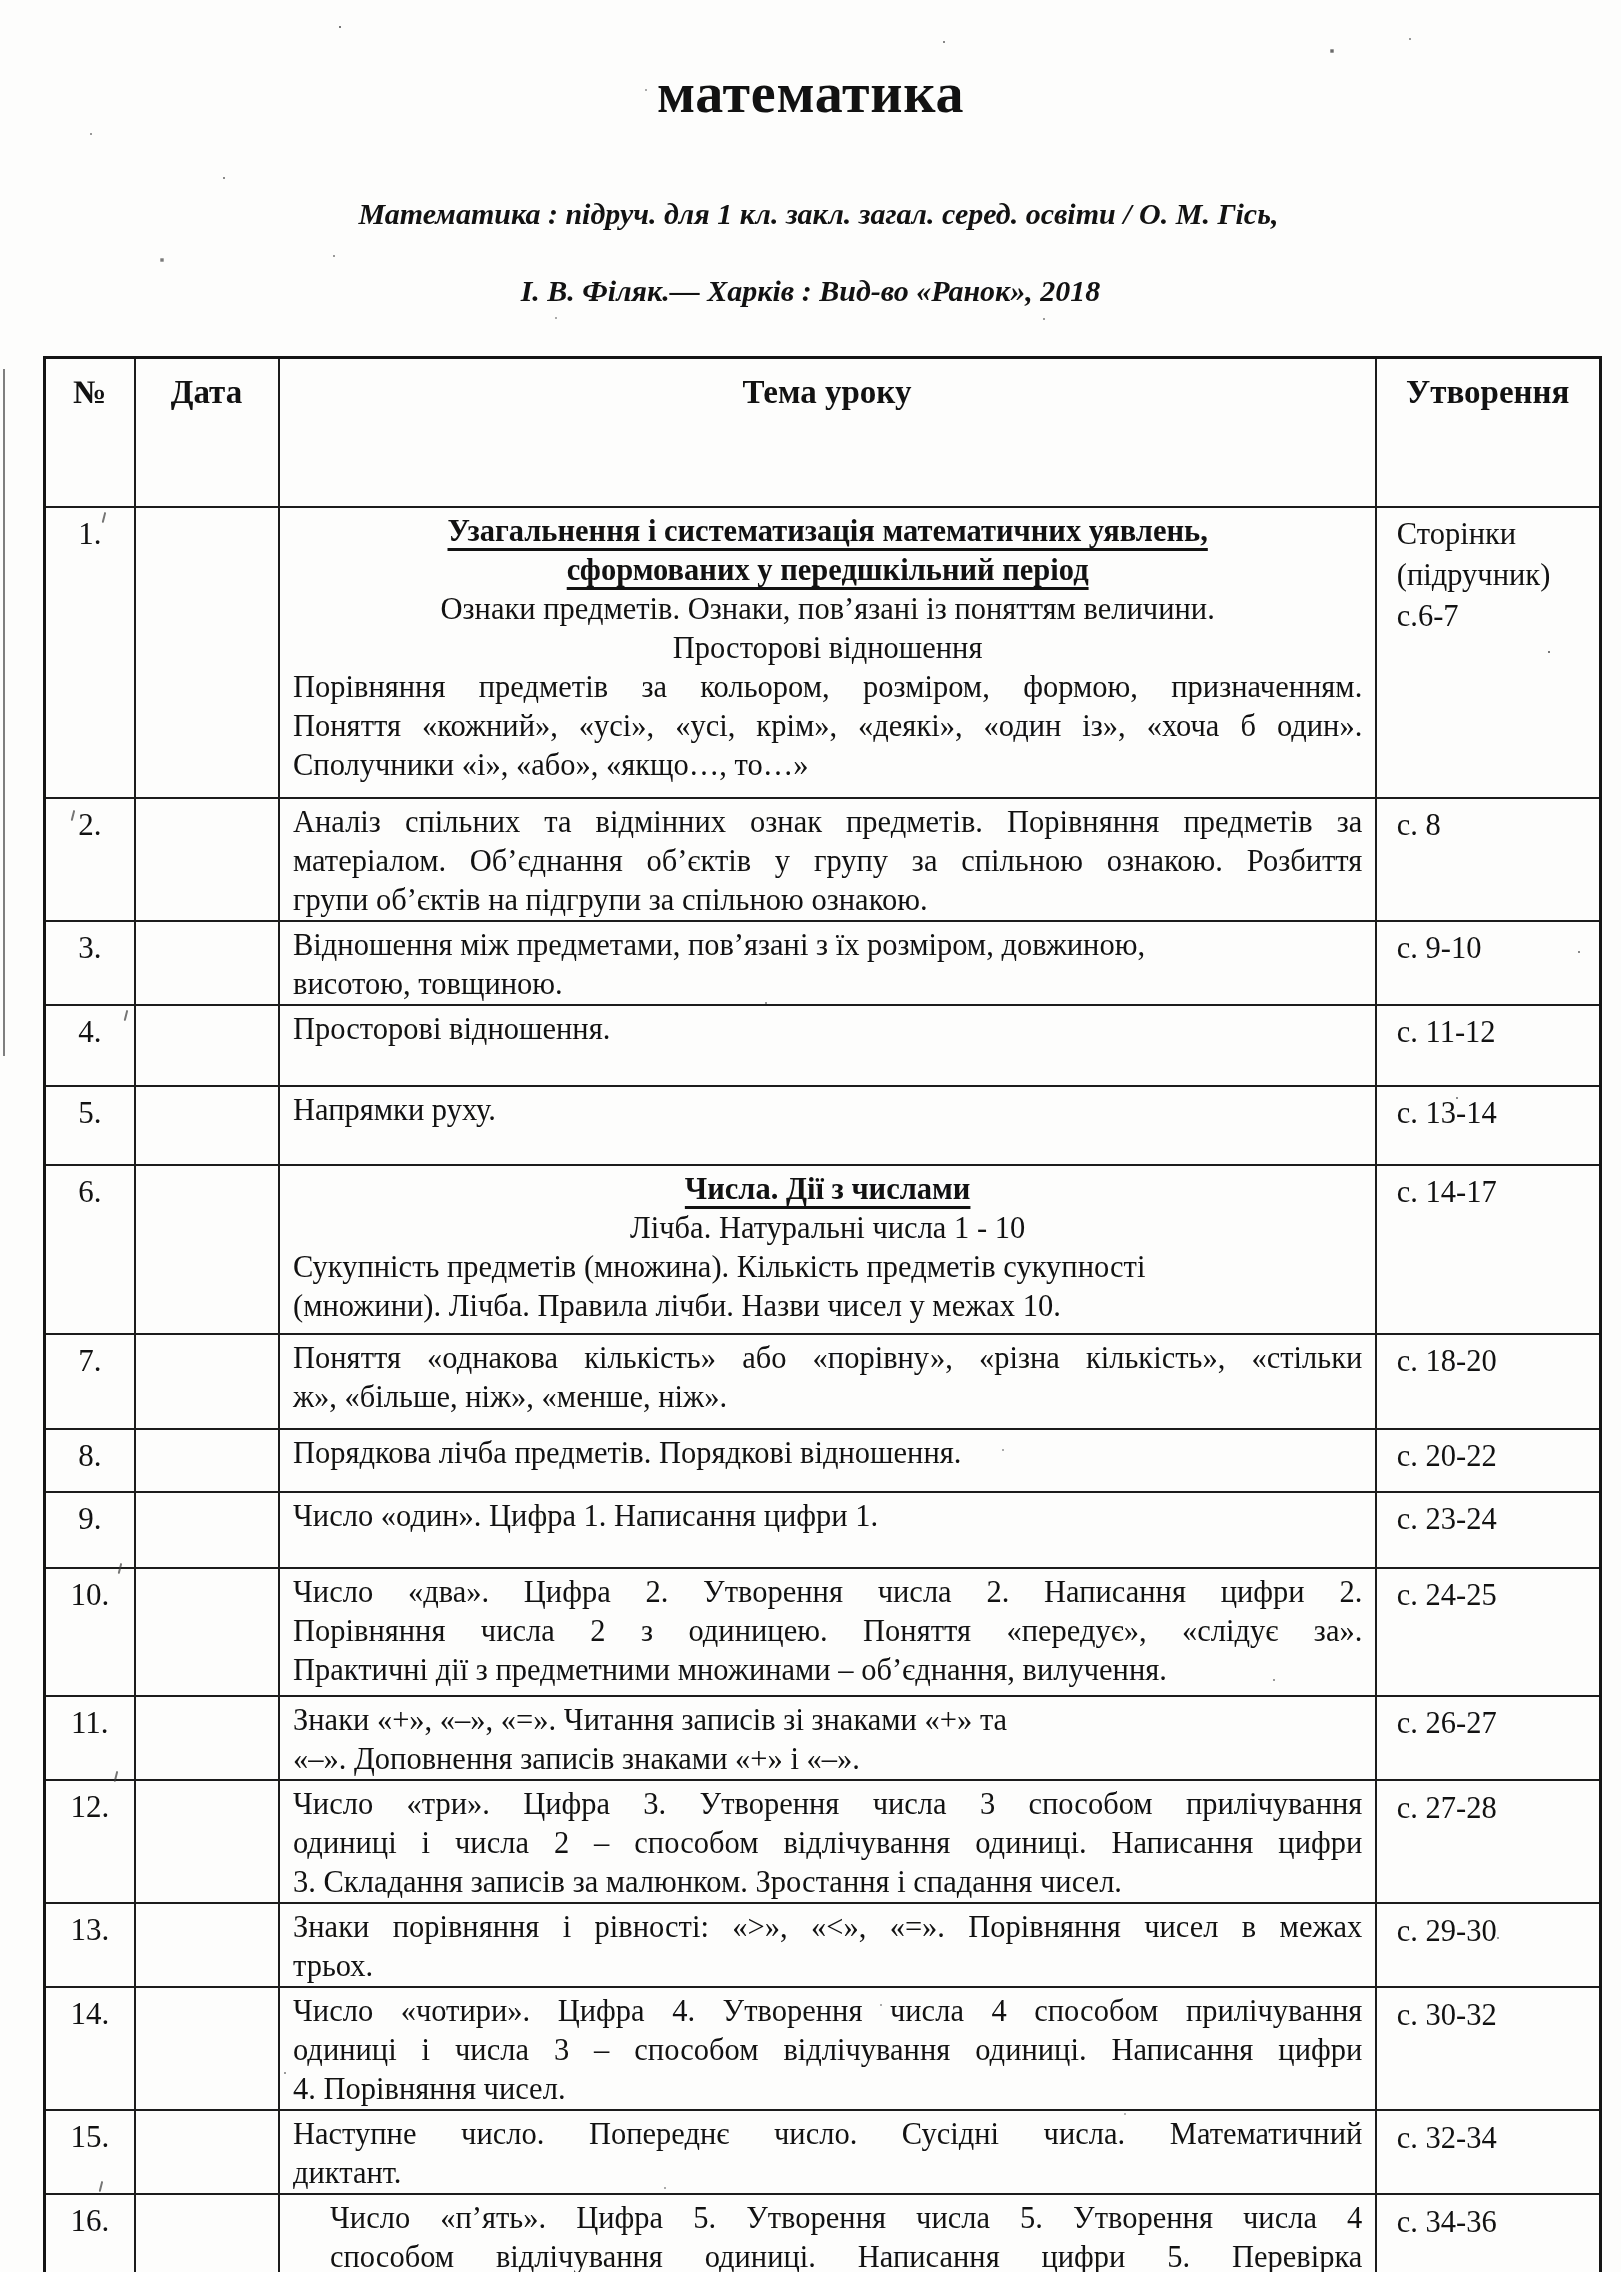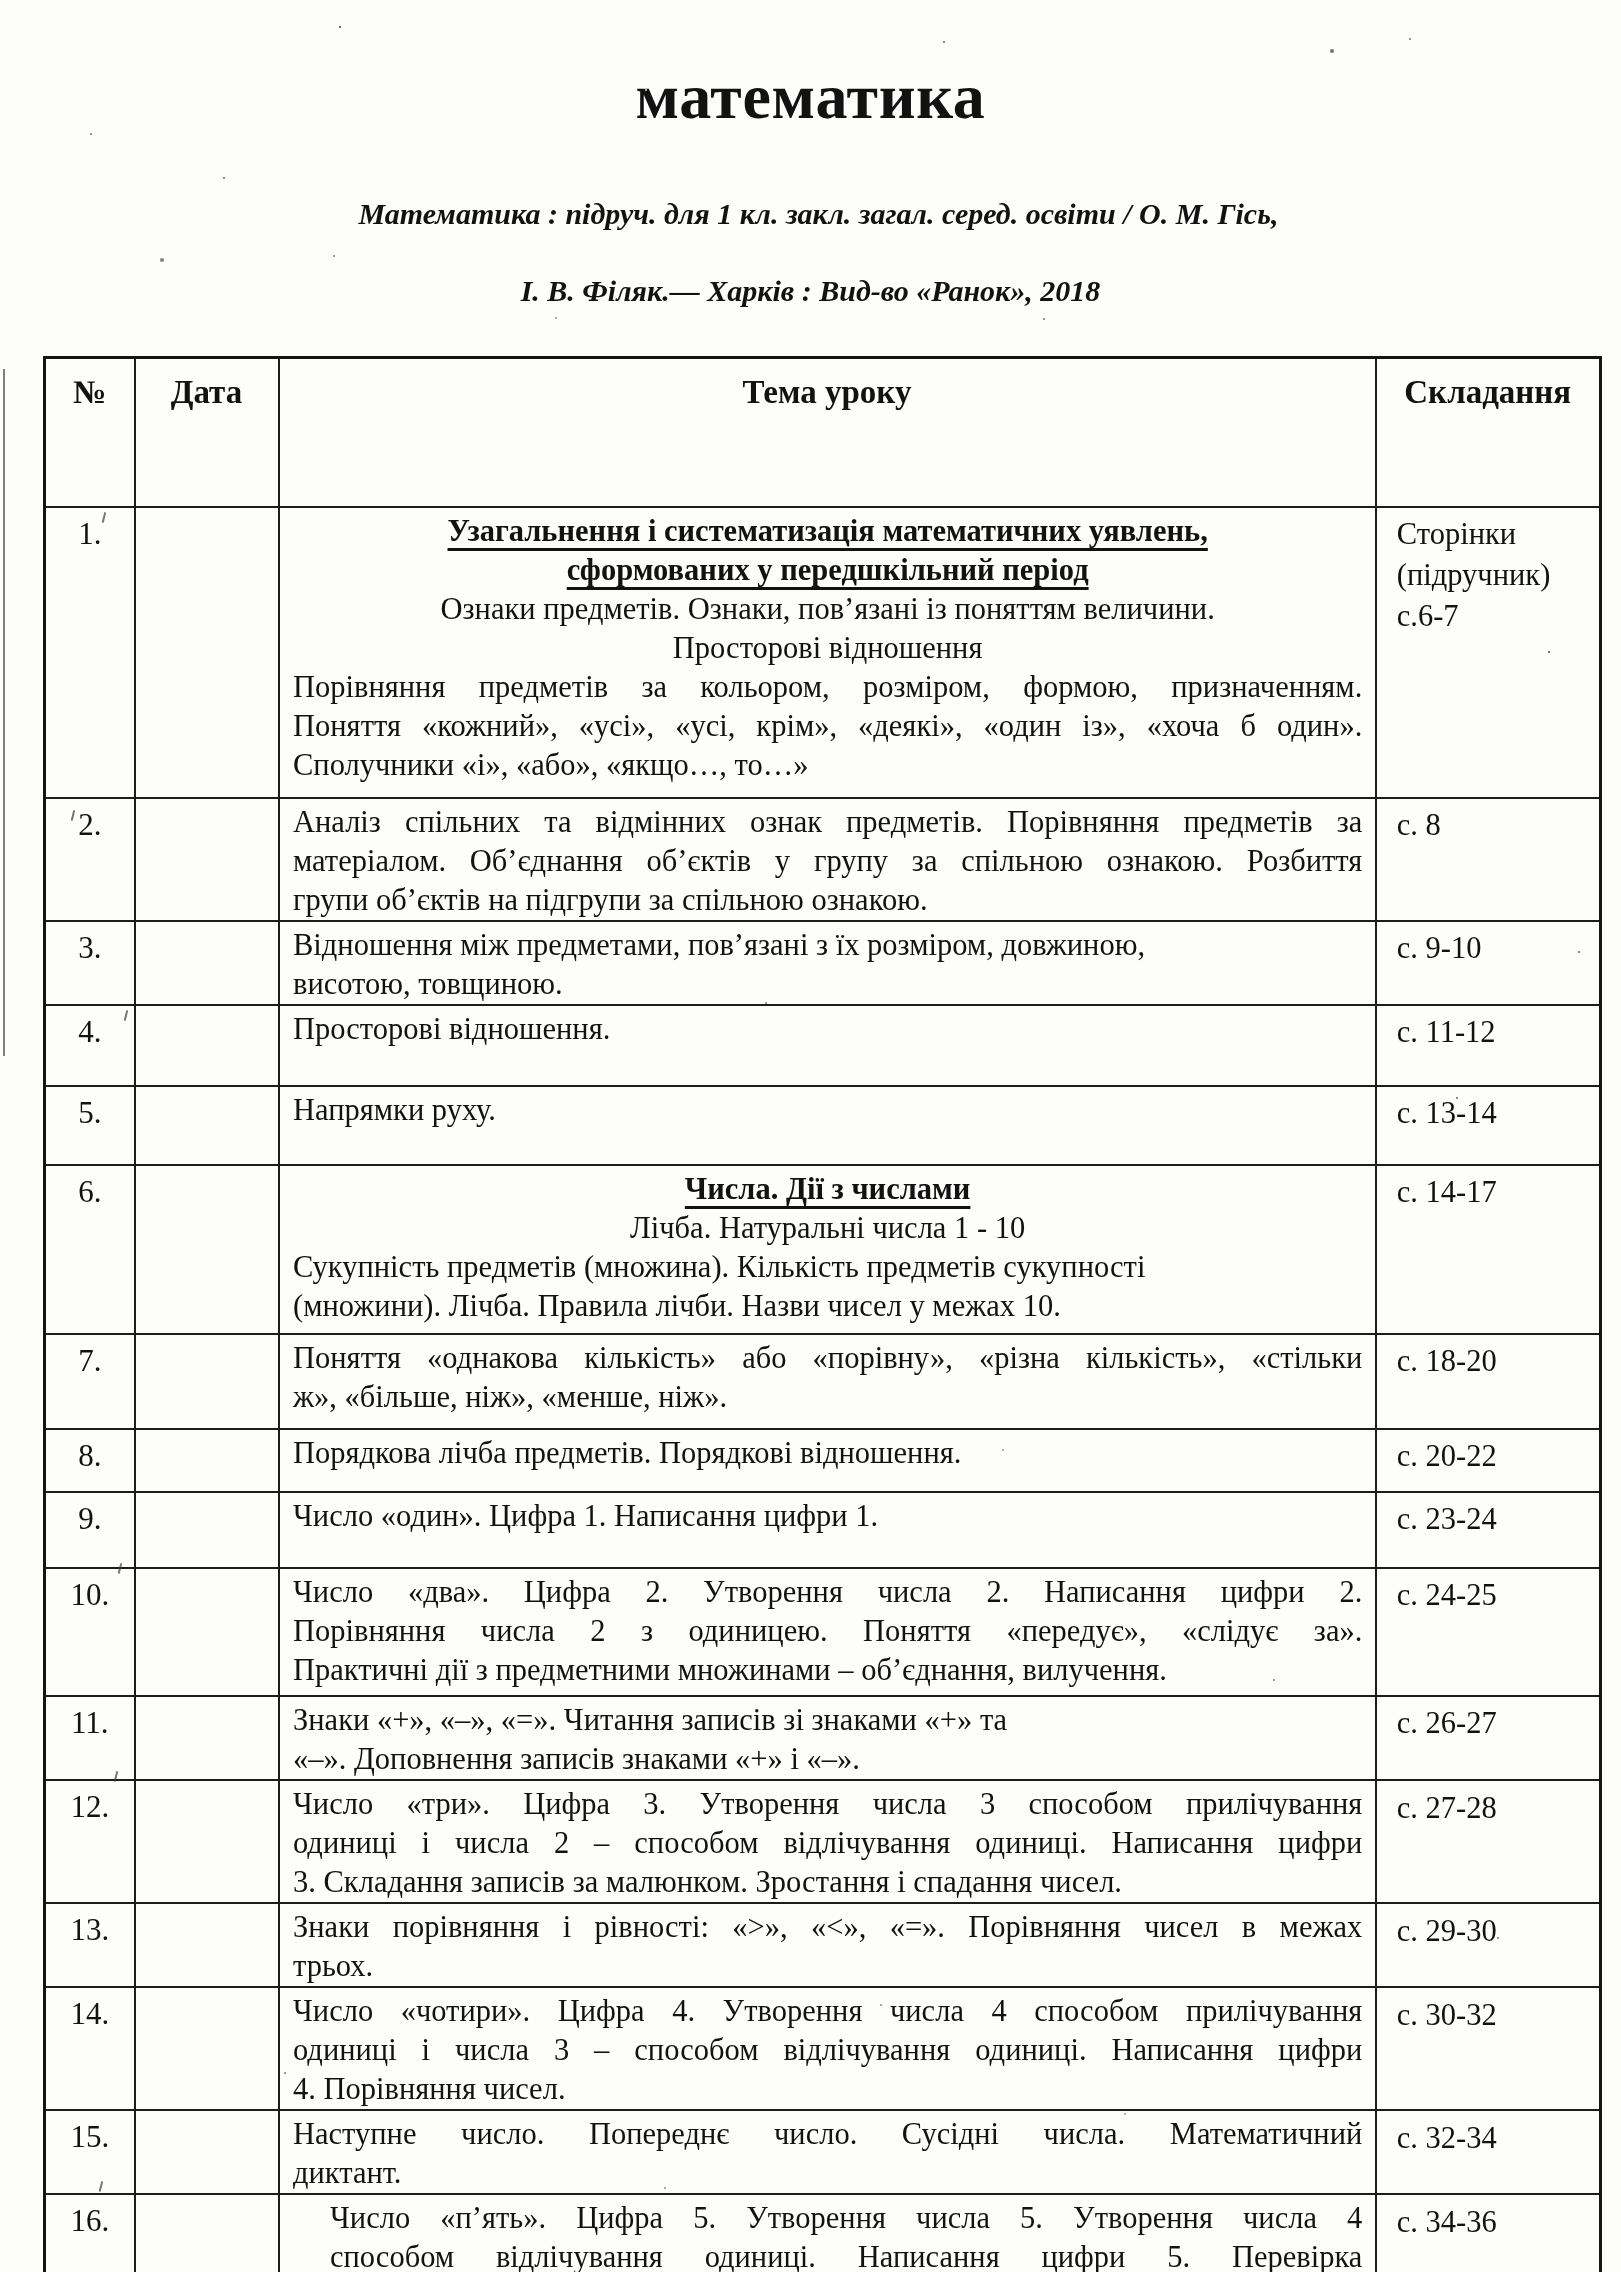--- a/index.html
+++ b/index.html
@@ -5,21 +5,21 @@
   html,body { margin:0; padding:0; background:#e8e8e8; }
   .page {
     position:relative; width:1621px; height:2273px;
     background:#fdfdfc; overflow:hidden;
     font-family:"Liberation Serif","DejaVu Serif",serif;
     color:#121212;
   }
   
   .doc-title {
     position:absolute; top:65px; left:0; width:1621px;
-    text-align:center; font-size:64px; font-weight:bold;
+    text-align:center; font-size:56px; font-weight:bold;
     line-height:1; letter-spacing:0.7px;
   }
   .doc-sub {
     position:absolute; left:0; width:1621px; text-align:center;
     font-size:30px; font-weight:bold; font-style:italic; line-height:1.2;
   }
   .s1 { top:196px;padding-left:8px; }
   .s2 { top:273px; }
 
   
@@ -103,21 +103,21 @@
       <col style="width:90px">
       <col style="width:144px">
       <col style="width:1097px">
       <col style="width:225px">
     </colgroup>
     <thead>
       <tr class="hrow">
         <th>№</th>
         <th>Дата</th>
         <th>Тема уроку</th>
-        <th>Складання</th>
+        <th>Утворення</th>
       </tr>
     </thead>
     <tbody id="rows">
         <tr class="row" style="height: 291px;">
           <td class="c-num">1.</td>
           <td class="c-date"></td>
           <td class="c-topic">
             <div class="blk hu">
               <div>Узагальнення і систематизація математичних уявлень,</div>
               <div>сформованих у передшкільний період</div>

